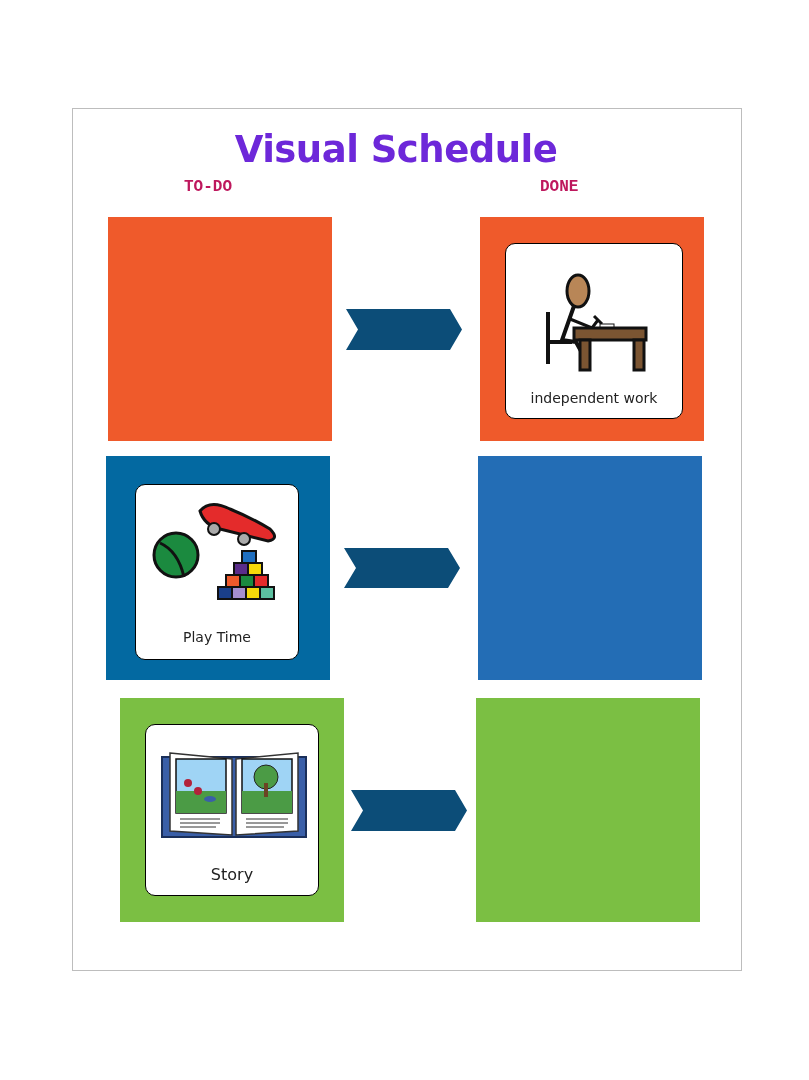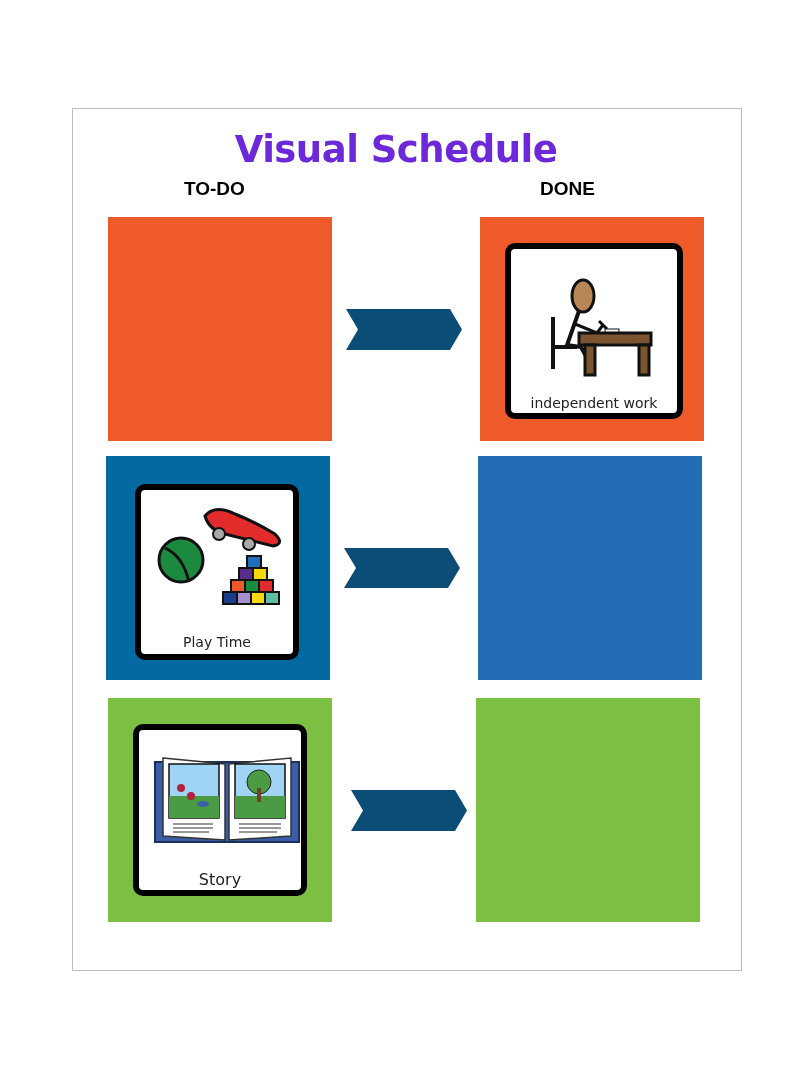--- a/index.html
+++ b/index.html
@@ -1,21 +1,21 @@
 <!DOCTYPE html>
 <html><head>
 <meta charset="utf-8">
 <style>
   html, body { margin:0; padding:0; background:#ffffff; }
   body { width:809px; height:1080px; position:relative; overflow:hidden; font-family:"Liberation Sans", sans-serif; }
   .sheet { position:absolute; left:72px; top:108px; width:670px; height:863px; border:1px solid #bdbdbd; box-sizing:border-box; background:#fff; }
   .title { position:absolute; left:0; top:128px; width:792px; text-align:center; font-size:37px; font-weight:bold; color:#6d28d9; font-family:"DejaVu Sans", sans-serif; letter-spacing:-0.5px; }
-  .col-head { position:absolute; top:178px; font-size:19px; font-weight:bold; color:#000000; font-family:Liberation Sans, sans-serif; }
+  .col-head { position:absolute; top:178px; font-size:16px; font-weight:bold; color:#be185d; font-family:Liberation Mono, monospace; }
   .box { position:absolute; }
-  .card { position:absolute; background:#fff; border:6px solid #000000; border-radius:10px; box-sizing:border-box; overflow:hidden; }
+  .card { position:absolute; background:#fff; border:1px solid #000000; border-radius:10px; box-sizing:border-box; overflow:hidden; }
   .card .label { position:absolute; left:0; right:0; text-align:center; font-size:14px; color:#222; font-family:"DejaVu Sans", sans-serif; }
   .card svg { position:absolute; }
   .chev { position:absolute; }
 </style>
 </head>
 <body>
 
 <div class="sheet"></div>
 
 <div class="title">Visual Schedule</div>
@@ -64,21 +64,21 @@
       <rect x="110" y="88" width="14" height="12" fill="#5cc0a0" stroke="#111" stroke-width="2"></rect>
     </svg>
     <div class="label" style="top:144px;">Play Time</div>
   </div>
 </div>
 <svg class="chev" style="left:344px;top:548px;" width="116" height="40" viewBox="0 0 116 40">
   <polygon points="0,0 104,0 116,20 104,40 0,40 12,20" fill="#0c4d78"></polygon>
 </svg>
 <div class="box" style="left:478px;top:456px;width:224px;height:224px;background:#236db5;"></div>
 
-<div class="box" style="left:108px;top:698px;width:224px;height:224px;background:#7bbf43;">
+<div class="box" style="left:120px;top:698px;width:224px;height:224px;background:#7bbf43;">
   <div class="card" style="left:25px;top:26px;width:174px;height:172px;">
     <svg style="left:14px;top:22px;" width="148" height="96" viewBox="0 0 148 96">
       <rect x="2" y="10" width="144" height="80" fill="#3a5fa8" stroke="#1a2f5a" stroke-width="2"></rect>
       <path d="M10 6 L72 12 L72 88 L10 84Z" fill="#fff" stroke="#333" stroke-width="1.5"></path>
       <path d="M76 12 L138 6 L138 84 L76 88Z" fill="#fff" stroke="#333" stroke-width="1.5"></path>
       <rect x="16" y="12" width="50" height="54" fill="#9fd4f5" stroke="#111" stroke-width="1.5"></rect>
       <rect x="16" y="44" width="50" height="22" fill="#4b9b45"></rect>
       <circle cx="28" cy="36" r="4" fill="#b2223a"></circle>
       <circle cx="38" cy="44" r="4" fill="#b2223a"></circle>
       <ellipse cx="50" cy="52" rx="6" ry="3" fill="#3a5fa8"></ellipse>

